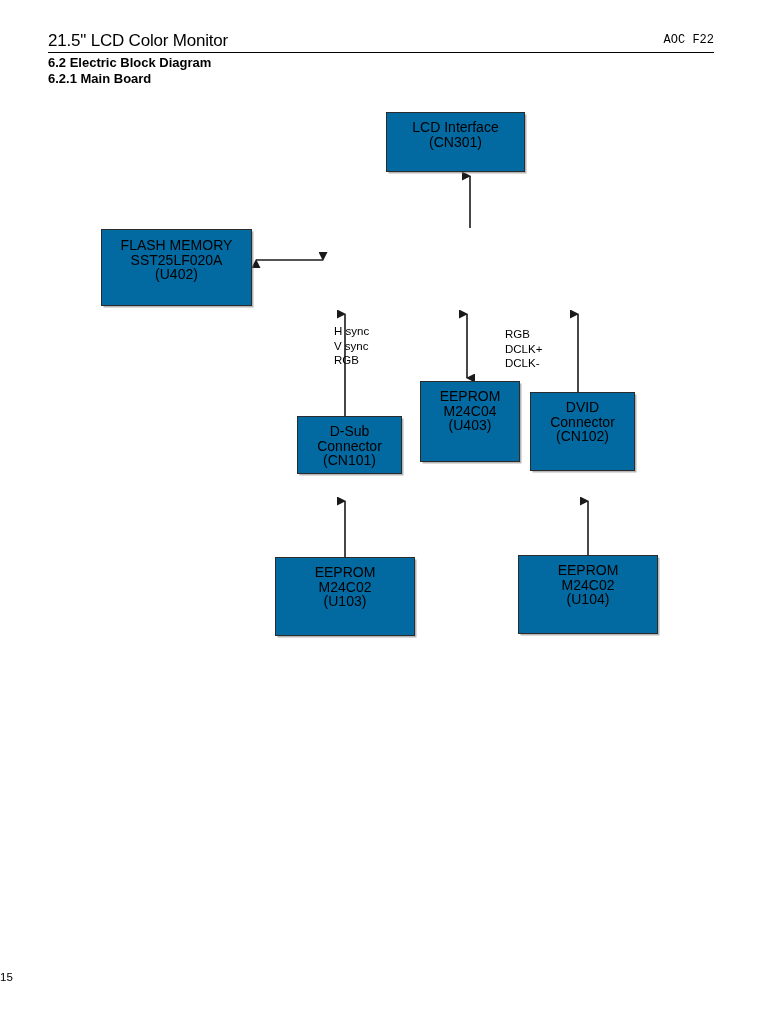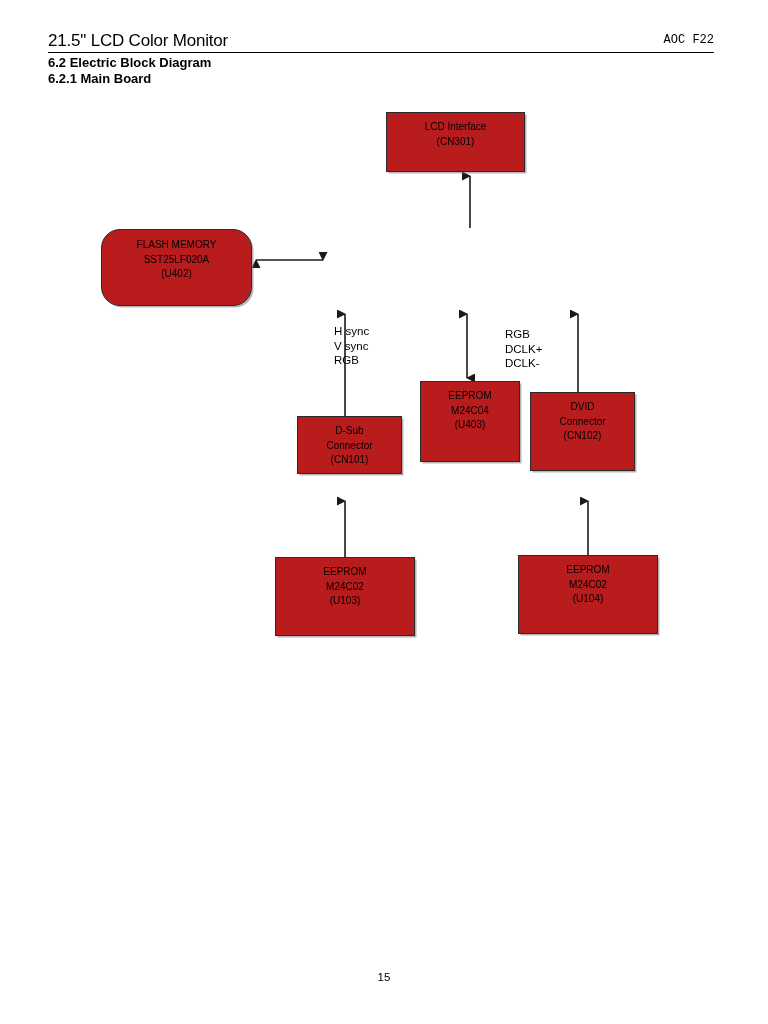--- a/index.html
+++ b/index.html
@@ -59,38 +59,38 @@
     position: absolute;
     left: 0;
     top: 0;
     width: 768px;
     height: 1024px;
   }
   .node {
     position: absolute;
     box-sizing: border-box;
     border: 1.2px solid #2b2b2b;
-    background: #b91c1c;
+    background: #0369a1;
     box-shadow: 2px 2px 0 -0.5px rgba(120,120,120,0.55);
     text-align: center;
-    font-size: 10px;
+    font-size: 14px;
     line-height: 14.5px;
     color: #000;
   }
   .node .lines {
     position: absolute;
     left: 0;
     right: 0;
     top: 7px;
   }
   .node .ln { display: block; white-space: nowrap; }
 
   
   #node-lcd      { left: 386px; top: 112px; width: 139px; height: 60px; }
-  #node-flash    { left: 101px; top: 229px; width: 151px; height: 77px; border-radius: 19px; }
+  #node-flash    { left: 101px; top: 229px; width: 151px; height: 77px; }
   #node-scalar   { left: 327px; top: 228px; width: 280px; height: 83px; }
   #node-eep403   { left: 420px; top: 381px; width: 100px; height: 81px; }
   #node-dsub     { left: 297px; top: 416px; width: 105px; height: 58px; }
   #node-dvid     { left: 530px; top: 392px; width: 105px; height: 79px; }
   #node-eep103   { left: 275px; top: 557px; width: 140px; height: 79px; }
   #node-eep104   { left: 518px; top: 555px; width: 140px; height: 79px; }
 
   #node-scalar .lines { top: 8px; }
   #node-flash .lines  { top: 8px; }
 
@@ -105,21 +105,20 @@
   }
   #lbl-sync { left: 334px; top: 324px; width: 84px; }
   #lbl-dclk { left: 505px; top: 327px; width: 84px; }
 
   
   .page-number {
     position: absolute;
     left: 0;
     right: 0;
     top: 971px;
-    text-align: center;
     font-size: 11.5px;
     color: #000;
   }
 </style>
 </head>
 <body>
 
 <div class="page-header">
   <span class="hdr-left">21.5" LCD Color Monitor</span>
   <span class="hdr-right">AOC F22</span>

